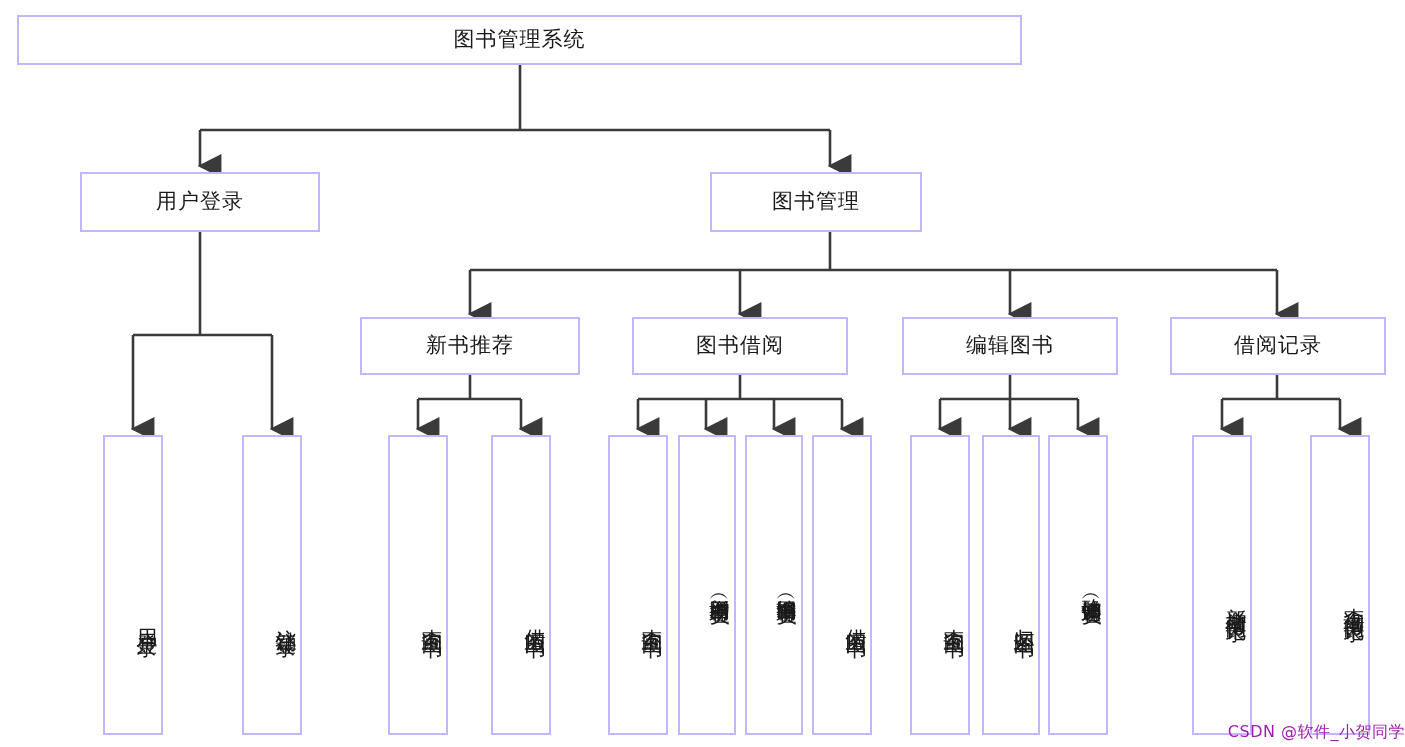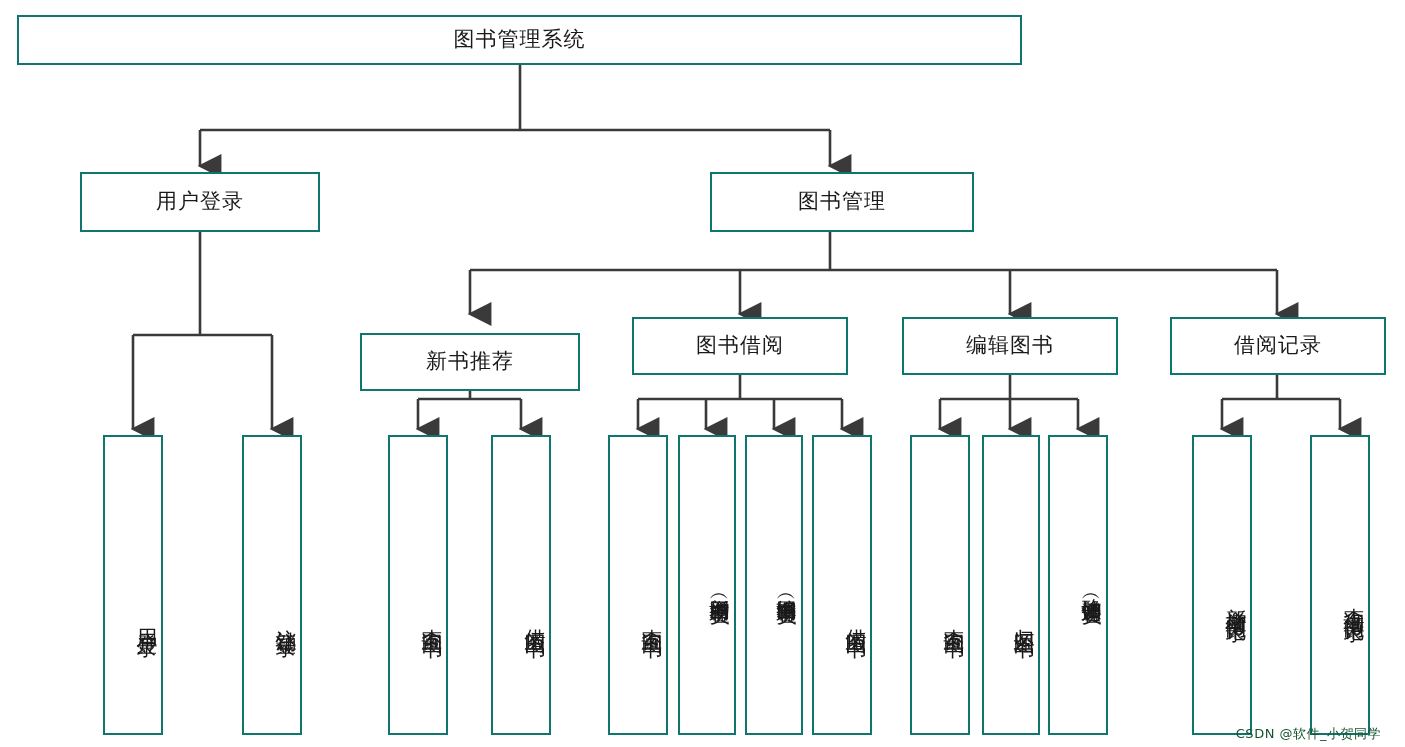--- a/index.html
+++ b/index.html
@@ -22,21 +22,21 @@
     position: absolute;
     left: 0;
     top: 0;
     width: 1405px;
     height: 747px;
     pointer-events: none;
   }
   .node {
     position: absolute;
     box-sizing: border-box;
-    border: 2px solid #0f766e;
+    border: 2px solid #c4b5fd;
     background: #ffffff;
     display: flex;
     align-items: center;
     justify-content: center;
     color: #1a1a1a;
   }
   .node.horiz {
     font-size: 21px;
     letter-spacing: 1px;
     line-height: 1.1;
@@ -54,24 +54,24 @@
     writing-mode: vertical-rl;
     text-orientation: upright;
     display: block;
   }
   .node.vert.long {
     letter-spacing: 1px;
     font-size: 20px;
   }
   #watermark {
     position: absolute;
-    right: 24px;
+    right: 0;
     bottom: 4px;
-    font-size: 13px;
-    color: #14532d;
+    font-size: 16px;
+    color: #a21caf;
     letter-spacing: 0.5px;
     white-space: nowrap;
     user-select: none;
   }
 </style>
 </head>
 <body>
 
 <div id="canvas">
 
@@ -127,25 +127,25 @@
     </g>
   </svg>
 
   <div class="node horiz" style="left:17px; top:15px; width:1005px; height:50px;">
     <span>图书管理系统</span>
   </div>
 
   <div class="node horiz" style="left:80px; top:172px; width:240px; height:60px;">
     <span>用户登录</span>
   </div>
-  <div class="node horiz" style="left:710px; top:172px; width:264px; height:60px;">
+  <div class="node horiz" style="left:710px; top:172px; width:212px; height:60px;">
     <span>图书管理</span>
   </div>
 
-  <div class="node horiz" style="left:360px; top:317px; width:220px; height:58px;margin-top:16px;">
+  <div class="node horiz" style="left:360px; top:317px; width:220px; height:58px;">
     <span>新书推荐</span>
   </div>
   <div class="node horiz" style="left:632px; top:317px; width:216px; height:58px;">
     <span>图书借阅</span>
   </div>
   <div class="node horiz" style="left:902px; top:317px; width:216px; height:58px;">
     <span>编辑图书</span>
   </div>
   <div class="node horiz" style="left:1170px; top:317px; width:216px; height:58px;text-align:center;">
     <span>借阅记录</span>

